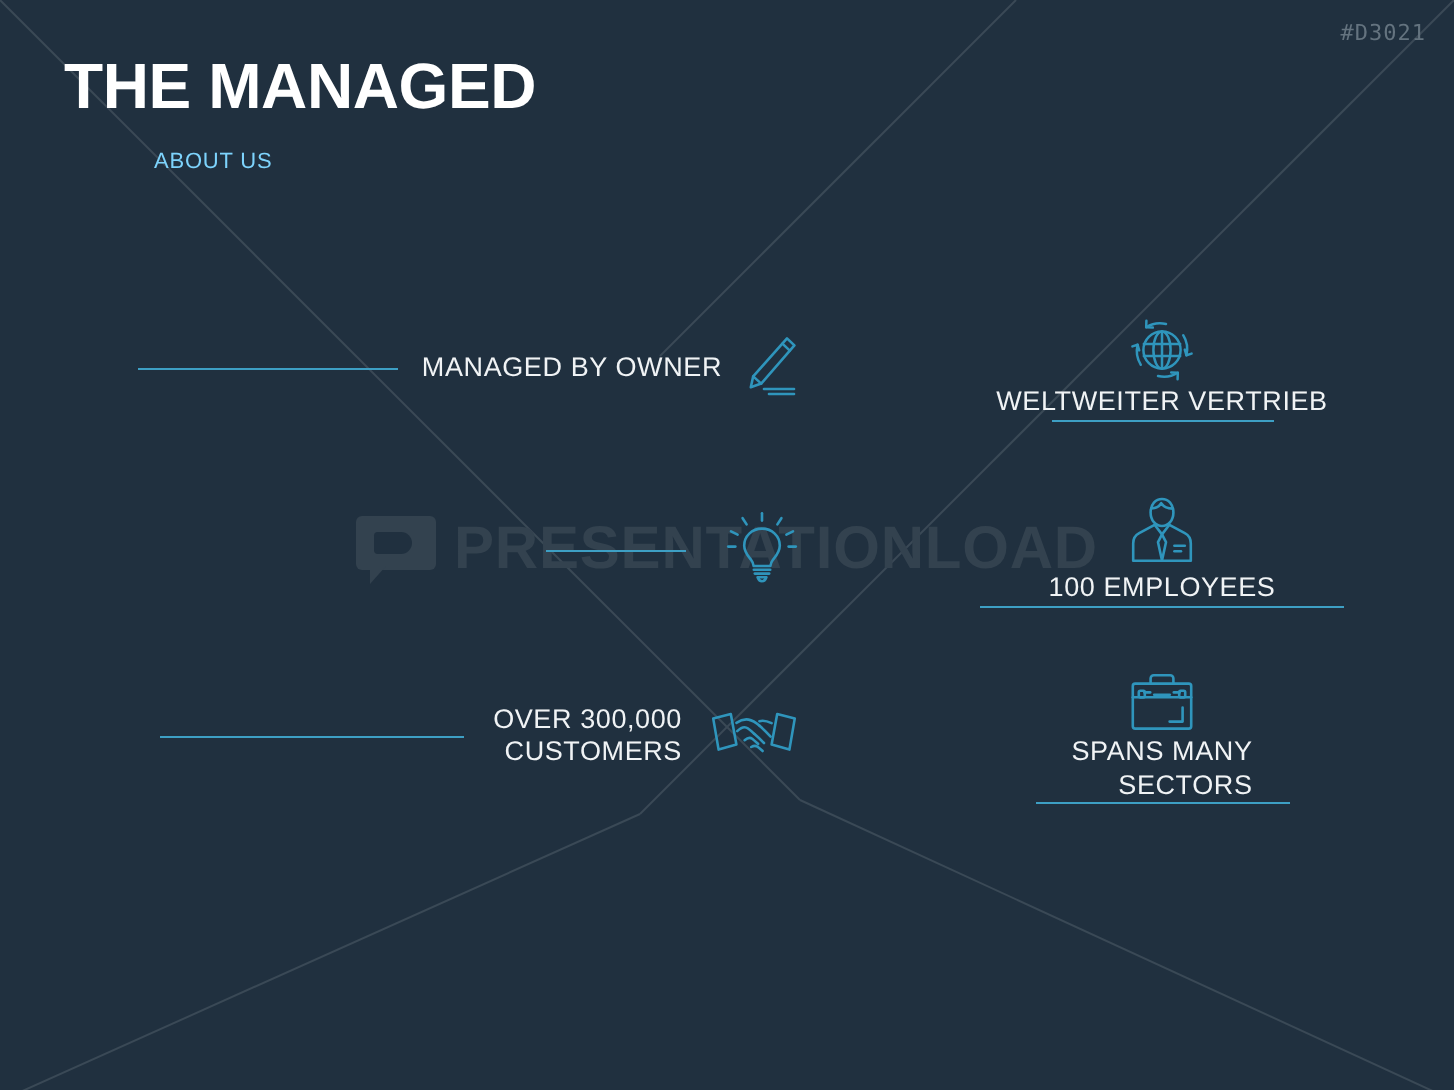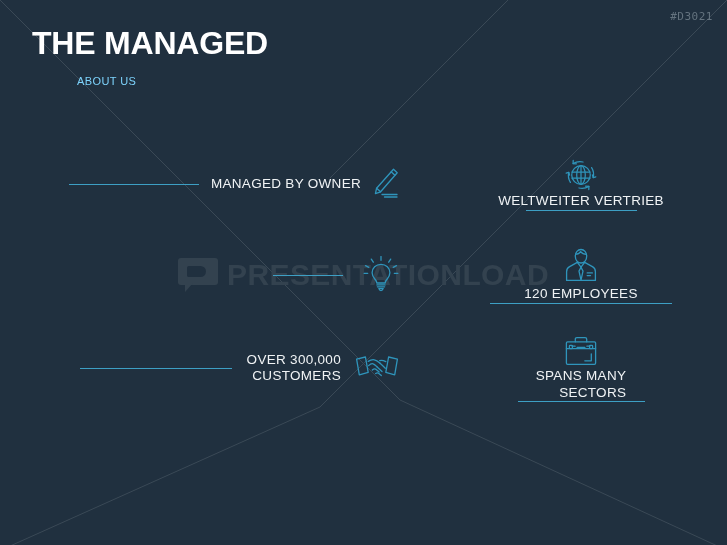--- a/index.html
+++ b/index.html
@@ -254,21 +254,21 @@
           <path d="M12.3 10.2 C12.3 6.2 14.8 3.5 18 3.5 C21.2 3.5 23.7 6.2 23.7 10.2 C23.7 14.1 21.2 17 18 17 C14.8 17 12.3 14.1 12.3 10.2 Z"></path>
           <path d="M12.6 8.2 C14.6 8.2 16.6 7.2 17.6 5.6 C18.8 7.3 21 8.3 23.5 8.3"></path>
           <path d="M14.3 16.4 L6.6 20.6 C4.7 21.6 3.6 23.6 3.6 25.7 V34.4 H32.4 V25.7 C32.4 23.6 31.3 21.6 29.4 20.6 L21.7 16.4"></path>
           <path d="M14.3 16.4 L18 21.2 L21.7 16.4"></path>
           <path d="M18 21.2 L16 25.1 L18 34.2 L20 25.1 Z"></path>
           <path d="M24.2 26.9 H29.4"></path>
           <path d="M24.2 29.6 H27.5"></path>
         </svg>
       </span>
       <div class="gap-l" style="width:9px;"></div>
-      <div class="item-label label-left">120 EMPLOYEES</div>
+      <div class="item-label label-left">100 EMPLOYEES</div>
       <div class="gap-m" style="width:13px;"></div>
       <div class="rule" style="width:182px;"></div>
     </div>
   </div>
 
   <div class="row" style="top:345px; height:46px;">
 
     <div class="half left">
       <div class="rule" style="width:152px;"></div>
       <div class="gap-m" style="width:15px;"></div>

